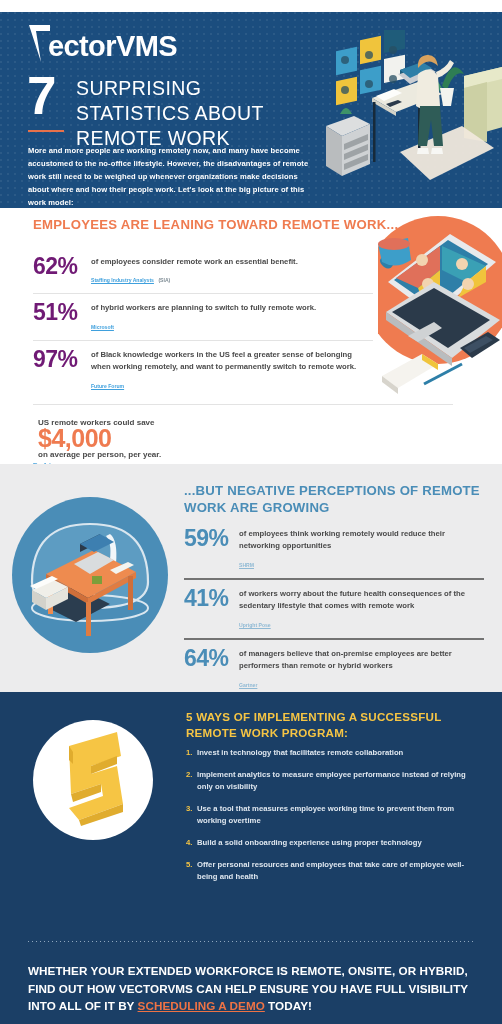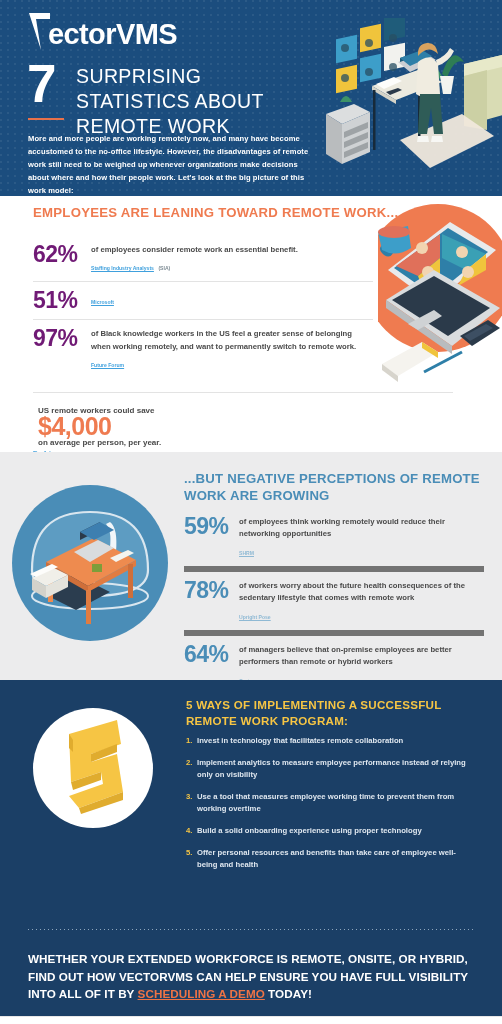--- a/index.html
+++ b/index.html
@@ -12,20 +12,21 @@
   .page { position:relative; width:502px; height:1024px; }
 
   
   .header {
     position:relative; height:196px; width:100%;
     background:#1b4d7e;
     background-image:
       radial-gradient(circle at 1px 1px, rgba(255,255,255,.07) 1px, transparent 1.2px);
     background-size:7px 7px;
     overflow:hidden;
+    margin-top:12px;
   }
   .logo { position:absolute; left:28px; top:12px; display:flex; align-items:flex-end; }
   .logo-v { width:23px; height:38px; position:relative; }
   .logo-v svg { display:block; }
   .logo-text {
     color:#fff; font-size:29px; font-weight:bold; letter-spacing:-0.6px;
     line-height:1; margin-left:-3px; padding-bottom:1px;
     font-family:"Liberation Sans", sans-serif;
   }
   .hero-num {
@@ -91,21 +92,21 @@
   .sec-grey { position:relative; height:228px; background:#ececed; overflow:hidden; }
   .sec2-art { position:absolute; left:10px; top:26px; width:160px; height:170px; }
   .sec2-head {
     position:absolute; left:184px; top:18px; width:300px;
     color:#4a8db7; font-size:13.2px; font-weight:bold; line-height:1.32;
     letter-spacing:.2px;
   }
   .stat-list2 { position:absolute; left:184px; top:56px; width:300px; }
   .stat-row2 {
     display:flex; align-items:flex-start; padding:8px 0 7px 0;
-    border-bottom:6px solid #737373;
+    border-bottom:2px solid #737373;
   }
   .stat-row2:last-child { border-bottom:none; }
   .stat-num2 {
     flex:0 0 55px; color:#4a8db7; font-size:23px; font-weight:bold;
     line-height:1; letter-spacing:-0.6px; margin-top:-1px;
   }
   .stat-text2 { color:#4a4a4a; font-size:7.7px; line-height:1.62; font-weight:bold; }
   .stat-src2 {
     display:inline-block; margin-top:2px;
     color:#8fb9d4; font-size:5.1px; text-decoration:underline; font-weight:bold;
@@ -277,20 +278,21 @@
         <div class="stat-num">62%</div>
         <div class="stat-body">
           <div class="stat-text">of employees consider remote work an essential benefit.</div>
           <a class="stat-src">Staffing Industry Analysts</a>
           <span class="stat-src-suffix">(SIA)</span>
         </div>
       </div>
       <div class="stat-row">
         <div class="stat-num">51%</div>
         <div class="stat-body">
+          <div class="stat-text">of hybrid workers are planning to switch to fully remote work.</div>
           <a class="stat-src">Microsoft</a>
         </div>
       </div>
       <div class="stat-row">
         <div class="stat-num">97%</div>
         <div class="stat-body">
           <div class="stat-text">of Black knowledge workers in the US feel a greater sense of belonging when working remotely, and want to permanently switch to remote work.</div>
           <a class="stat-src">Future Forum</a>
         </div>
       </div>
@@ -342,21 +344,21 @@
 
     <div class="stat-list2">
       <div class="stat-row2">
         <div class="stat-num2">59%</div>
         <div class="stat-body">
           <div class="stat-text2">of employees think working remotely would reduce their networking opportunities</div>
           <a class="stat-src2">SHRM</a>
         </div>
       </div>
       <div class="stat-row2">
-        <div class="stat-num2">78%</div>
+        <div class="stat-num2">41%</div>
         <div class="stat-body">
           <div class="stat-text2">of workers worry about the future health consequences of the sedentary lifestyle that comes with remote work</div>
           <a class="stat-src2">Upright Pose</a>
         </div>
       </div>
       <div class="stat-row2">
         <div class="stat-num2">64%</div>
         <div class="stat-body">
           <div class="stat-text2">of managers believe that on-premise employees are better performers than remote or hybrid workers</div>
           <a class="stat-src2">Gartner</a>
@@ -392,21 +394,21 @@
       <div class="way">
         <span class="way-n">3.</span>
         <span class="way-t">Use a tool that measures employee working time to prevent them from working overtime</span>
       </div>
       <div class="way">
         <span class="way-n">4.</span>
         <span class="way-t">Build a solid onboarding experience using proper technology</span>
       </div>
       <div class="way">
         <span class="way-n">5.</span>
-        <span class="way-t">Offer personal resources and benefits than take care of employee well-being and health</span>
+        <span class="way-t">Offer personal resources and employees that take care of employee well-being and health</span>
       </div>
     </div>
   </div>
 
   <div class="sec-cta">
     <div class="dots"></div>
     <div class="cta-text">
       <span>WHETHER YOUR EXTENDED WORKFORCE IS REMOTE, ONSITE, OR HYBRID, FIND OUT HOW VECTORVMS CAN HELP ENSURE YOU HAVE FULL VISIBILITY INTO ALL OF IT BY </span><a class="cta-link">SCHEDULING A DEMO</a><span> TODAY!</span>
     </div>
   </div>

